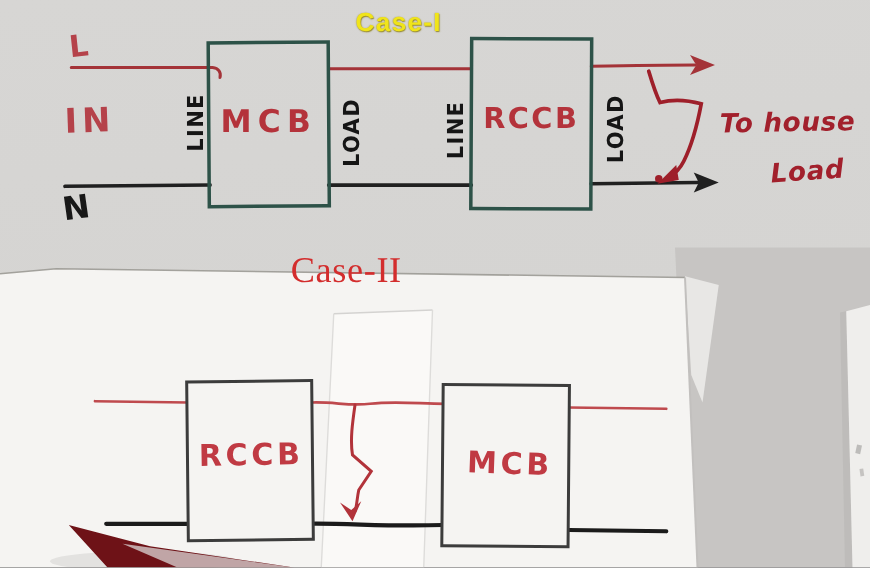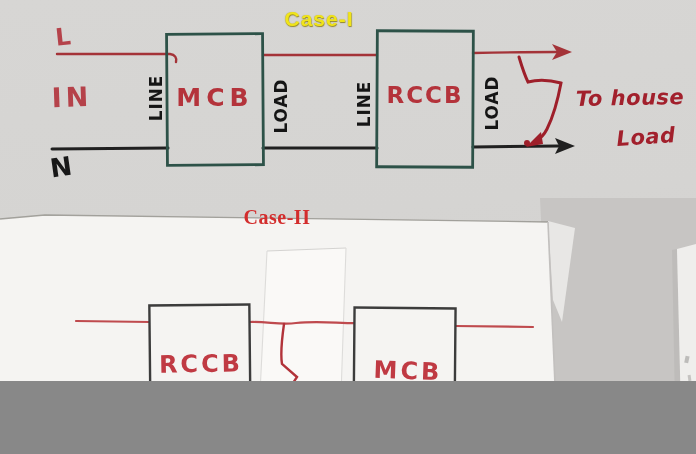--- a/index.html
+++ b/index.html
@@ -1,37 +1,37 @@
 <!DOCTYPE html>
 <html><head>
 <meta charset="utf-8">
 <style>
   html,body{margin:0;padding:0;background:#888;}
   .stage{
-    position:relative;width:696px;height:381px;overflow:hidden;
+    position:relative;width:696px;height:454px;overflow:hidden;
     background:linear-gradient(175deg,#d7d6d4 0%,#d5d4d2 55%,#d2d1cf 100%);
     font-family:"DejaVu Sans",sans-serif;
   }
   .stage svg{position:absolute;left:0;top:0;}
   .lbl{position:absolute;white-space:nowrap;transform:translate(-50%,-50%);}
   .red-hand{color:#b5424a;font-weight:bold;}
   .ink{color:#b4333b;font-weight:bold;}
   .blk{color:#181818;font-weight:bold;}
   .vlabel{
     position:absolute;white-space:nowrap;font-weight:bold;color:#151515;
     font-size:16px;letter-spacing:1px;
     transform:translate(-50%,-50%) rotate(-90deg) scale(1.05,1.1);
   }
   .title1{
     font-size:21px;font-weight:bold;color:#f0e41a;letter-spacing:1px;
     text-shadow:0.5px 0.5px 1px rgba(130,115,0,.8), -0.5px -0.5px 1px rgba(130,115,0,.4);
     font-family:"Liberation Sans",sans-serif;
   }
   .title2{
-    font-size:20px;font-weight:bold;color:#d32d2d;letter-spacing:0.5px;
+    font-size:29px;font-weight:normal;color:#d32d2d;letter-spacing:0.5px;
     font-family:"Liberation Serif",serif;
   }
   .script-red{
     color:#a2202c;font-weight:bold;font-style:italic;font-size:21px;letter-spacing:0.5px;
   }
   .devname{font-size:25px;letter-spacing:5px;}
   .devname2{font-size:24px;letter-spacing:3px;color:#c03a43;font-weight:bold;}
 </style>
 </head>
 <body>

